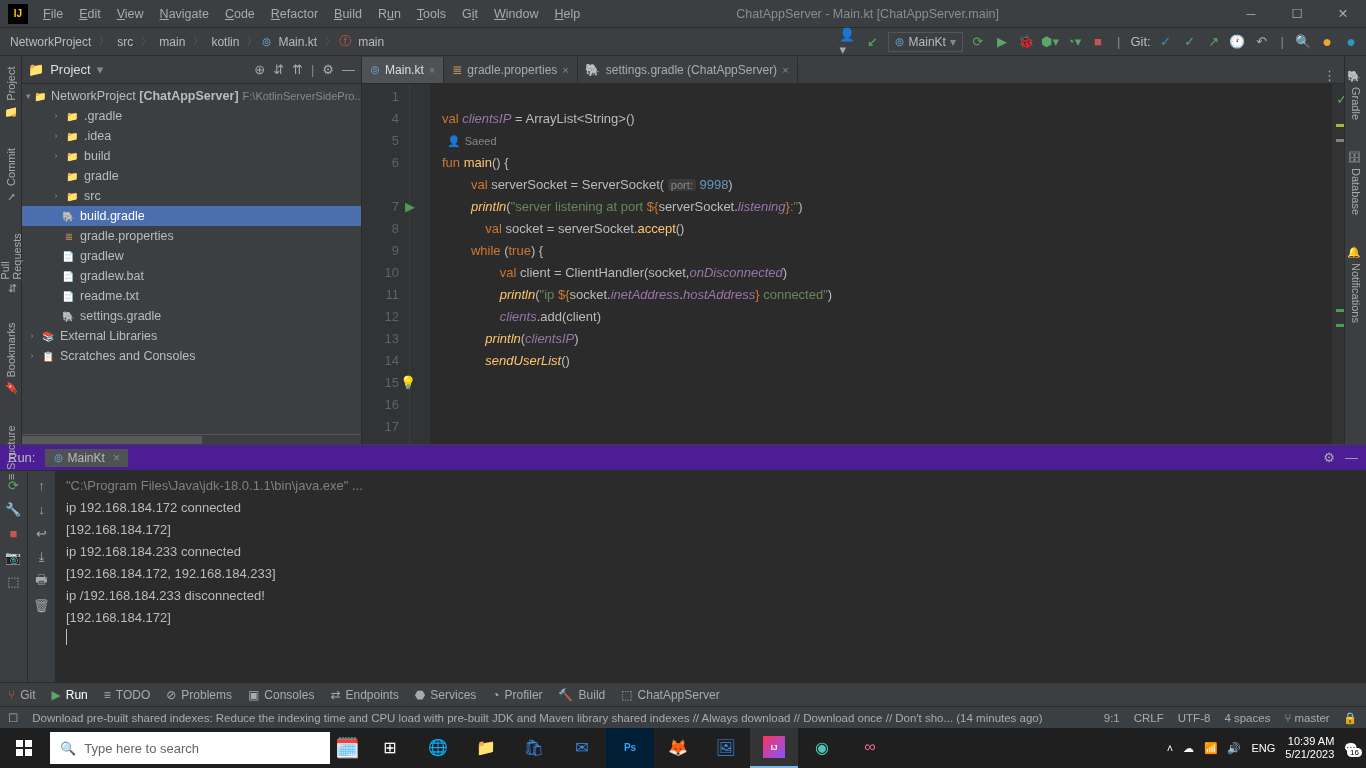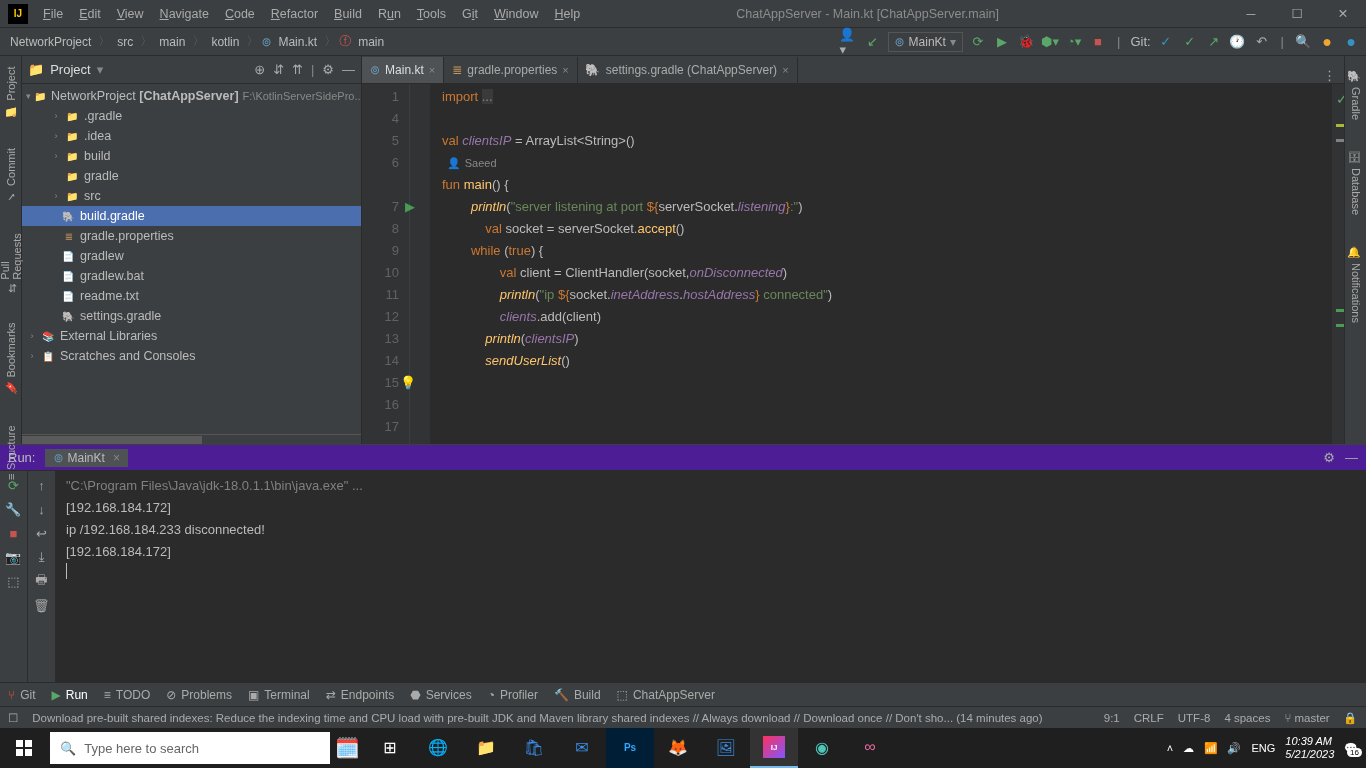--- a/index.html
+++ b/index.html
@@ -76,21 +76,21 @@
 .status-bar { height:22px; background:#3c3f41; display:flex; align-items:center; padding:0 8px; font-size:11.5px; color:#aaa; border-top:1px solid #2b2b2b; gap:14px; }
 .status-right { margin-left:auto; display:flex; gap:14px; align-items:center; }
 .taskbar { height:40px; background:#1f1f1f; display:flex; align-items:center; }
 .start-btn { width:48px; height:40px; display:flex; align-items:center; justify-content:center; color:#fff; cursor:pointer; }
 .search-box { flex:0 0 280px; height:32px; background:#fff; display:flex; align-items:center; padding:0 10px; gap:8px; color:#666; margin-left:2px; }
 .search-decor { width:36px; height:32px; display:flex; align-items:center; justify-content:center; }
 .task-icons { display:flex; align-items:center; height:40px; }
 .task-icon { width:48px; height:40px; display:flex; align-items:center; justify-content:center; cursor:pointer; color:#fff; font-size:16px; border-bottom:2px solid transparent; }
 .task-icon.active { border-bottom:2px solid #76b9ed; background:#333; }
 .tray { margin-left:auto; display:flex; align-items:center; gap:10px; padding:0 8px; color:#fff; font-size:11px; }
-.tray-time { text-align:left; line-height:13px;font-style:italic; }
+.tray-time { text-align:right; line-height:13px; }
 svg { display:block; }
 </style>
 </head>
 <body>
 
 <div class="titlebar">
   <div class="ij-icon">IJ</div>
   <div class="menu-items">
     <div class="menu-item"><u>F</u>ile</div>
     <div class="menu-item"><u>E</u>dit</div>
@@ -286,25 +286,25 @@
         <div class="gutter-line">11</div>
         <div class="gutter-line">12</div>
         <div class="gutter-line">13</div>
         <div class="gutter-line">14</div>
         <div class="gutter-line"><span>15</span><span class="bulb">💡</span></div>
         <div class="gutter-line">16</div>
         <div class="gutter-line">17</div>
       </div>
       <div class="gutter-icons"></div>
       <div class="code">
-        <div class="code-line"><span class="kw">import</span> <span style="background:#3a3a3a;color:#888">...</span></div>
         <div class="code-line"></div>
         <div class="code-line"><span class="kw">val</span> <span class="var-it">clientsIP</span> = ArrayList&lt;String&gt;()</div>
         <div class="author">👤 <span>Saeed</span></div>
         <div class="code-line"><span class="kw">fun</span> <span class="fn">main</span>() {</div>
+        <div class="code-line">        <span class="kw">val</span> serverSocket = ServerSocket( <span class="param-hint">port:</span> <span class="num">9998</span>)</div>
         <div class="code-line">        <span class="fn" style="font-style:italic">println</span>(<span class="str">"server listening at port </span><span class="kw">${</span>serverSocket.<span class="prop">listening</span><span class="kw">}</span><span class="str">:"</span>)</div>
         <div class="code-line">            <span class="kw">val</span> socket = serverSocket.<span class="fn">accept</span>()</div>
         <div class="code-line">        <span class="kw">while</span> (<span class="kw">true</span>) {</div>
         <div class="code-line">                <span class="kw">val</span> client = ClientHandler(socket,<span class="var-it">onDisconnected</span>)</div>
         <div class="code-line">                <span class="fn" style="font-style:italic">println</span>(<span class="str">"ip </span><span class="kw">${</span>socket.<span class="prop">inetAddress</span>.<span class="prop">hostAddress</span><span class="kw">}</span><span class="str"> connected"</span>)</div>
         <div class="code-line">                <span class="var-it">clients</span>.add(client)</div>
         <div class="code-line">            <span class="fn" style="font-style:italic">println</span>(<span class="var-it">clientsIP</span>)</div>
         <div class="code-line">            <span class="fn" style="font-style:italic">sendUserList</span>()</div>
       </div>
       <div class="right-markers">
@@ -348,21 +348,24 @@
     <div class="run-toolbar2">
       <span class="tb-icon">↑</span>
       <span class="tb-icon">↓</span>
       <span class="tb-icon">↩</span>
       <span class="tb-icon">⤓</span>
       <span class="tb-icon">🖶</span>
       <span class="tb-icon">🗑</span>
     </div>
     <div class="console">
       <div class="console-line" style="color:#808080">"C:\Program Files\Java\jdk-18.0.1.1\bin\java.exe" ...</div>
+      <div class="console-line">ip 192.168.184.172 connected</div>
       <div class="console-line">[192.168.184.172]</div>
+      <div class="console-line">ip 192.168.184.233 connected</div>
+      <div class="console-line">[192.168.184.172, 192.168.184.233]</div>
       <div class="console-line">ip /192.168.184.233 disconnected!</div>
       <div class="console-line">[192.168.184.172]</div>
       <div class="console-line"><span style="border-left:1px solid #bbb;height:16px;display:inline-block"></span></div>
     </div>
   </div>
 </div>
 
 <div class="bottom-tabs">
   <div class="btab">
       <span style="color:#f05033">⑂</span>
@@ -375,21 +378,21 @@
   <div class="btab">
       <span>≡</span>
       <span>TODO</span>
     </div>
   <div class="btab">
       <span>⊘</span>
       <span>Problems</span>
     </div>
   <div class="btab">
       <span>▣</span>
-      <span>Terminal</span>
+      <span>Consoles</span>
     </div>
   <div class="btab">
       <span>⇄</span>
       <span>Endpoints</span>
     </div>
   <div class="btab">
       <span>⬣</span>
       <span>Services</span>
     </div>
   <div class="btab">

